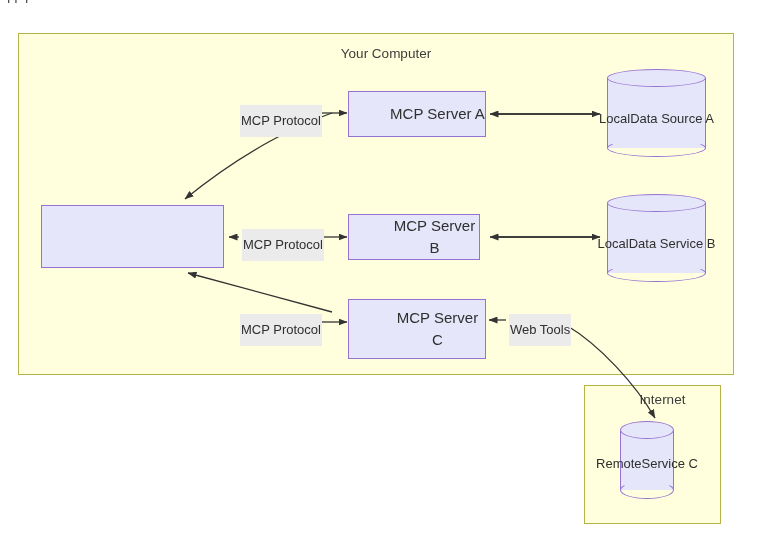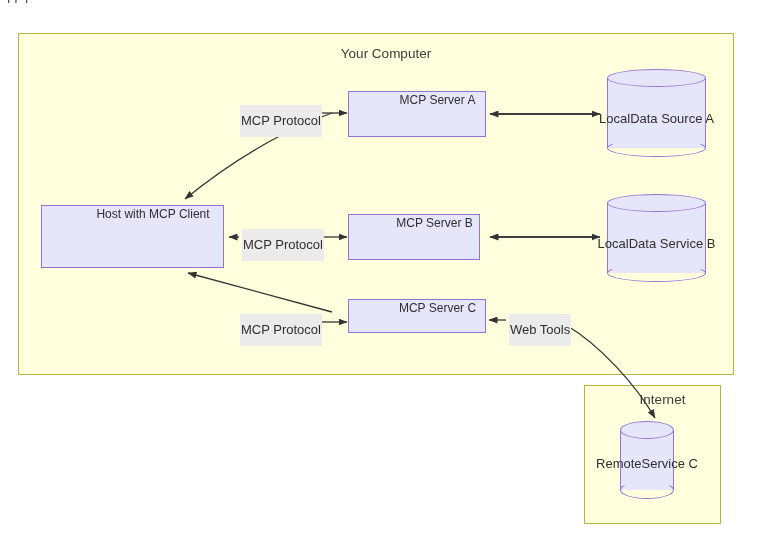--- a/index.html
+++ b/index.html
@@ -62,30 +62,31 @@
 
   
   .node-box {
     position: absolute;
     background: #e6e6fa;
     border: 1.4px solid #9673d3;
     box-sizing: border-box;
     display: flex;
     flex-direction: column;
     align-items: center;
-    font-size: 12px;
+    justify-content: center;
+    font-size: 15px;
     color: #2f2f2f;
     line-height: 1.45;
     text-align: center;
     padding-left: 41px;
   }
   #host-box   { left: 41px;  top: 205px; width: 183px; height: 63px; }
   #server-a-box { left: 348px; top: 91px;  width: 138px; height: 46px; }
   #server-b-box { left: 348px; top: 214px; width: 132px; height: 46px; }
-  #server-c-box { left: 348px; top: 299px; width: 138px; height: 34px; }
+  #server-c-box { left: 348px; top: 299px; width: 138px; height: 60px; }
 
   
   .cylinder {
     position: absolute;
     width: 99px;
     height: 88px;
   }
   #datasource-a-cyl { left: 607px; top: 69px; }
   #datasource-b-cyl { left: 607px; top: 194px; }
   #remote-c-cyl     { left: 620px; top: 421px; width: 54px; height: 78px; }
@@ -192,21 +193,20 @@
 
   <path d="M 332 312 C 300 303, 245 288, 188 273" stroke="#333333" stroke-width="1.3" fill="none" marker-end="url(#arrowhead)"></path>
   <line x1="320" y1="322" x2="347" y2="322" stroke="#333333" stroke-width="1.3" marker-end="url(#arrowhead)"></line>
 
   <line x1="506" y1="320" x2="489" y2="320" stroke="#333333" stroke-width="1.3" marker-end="url(#arrowhead)"></line>
 
   <path d="M 566 325 C 600 345, 636 385, 655 418" stroke="#333333" stroke-width="1.3" fill="none" marker-end="url(#arrowhead)"></path>
 </svg>
 
 <div class="node-box" id="host-box">
-  <span>Host with MCP Client</span>
 </div>
 
 <div class="node-box" id="server-a-box">
   <span>MCP Server A</span>
 </div>
 
 <div class="node-box" id="server-b-box">
   <span>MCP Server B</span>
 </div>
 

